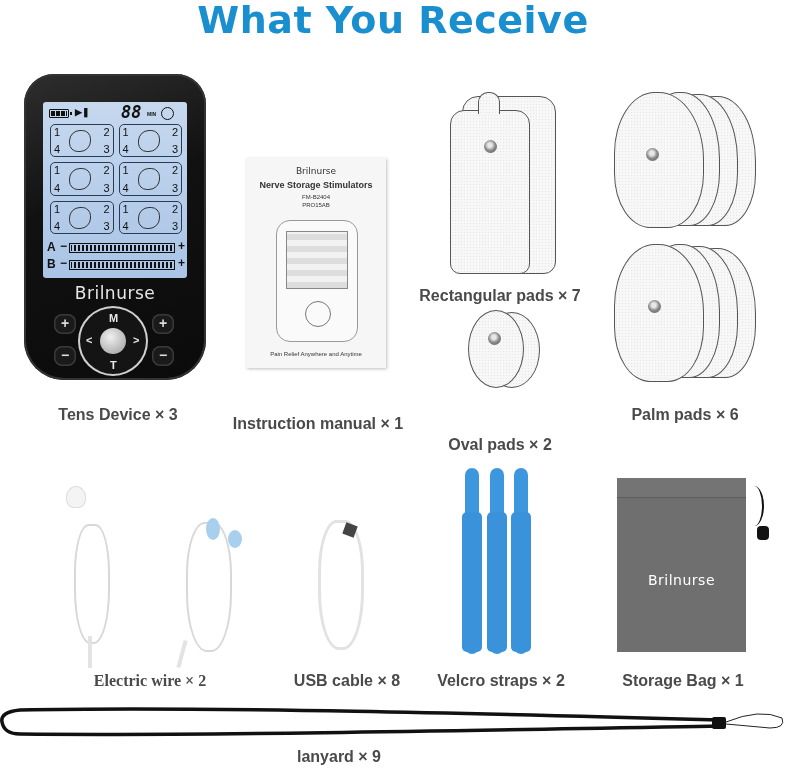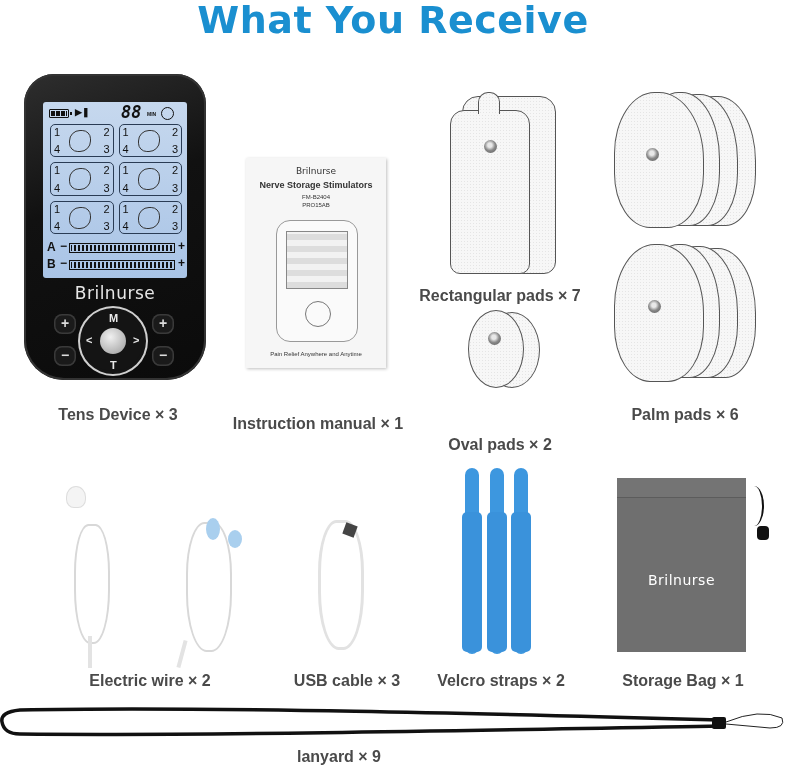--- a/index.html
+++ b/index.html
@@ -203,25 +203,25 @@
 <div class="abs caption" style="left:614px;top:406px;width:142px;">Palm pads × 6</div>
 
 <div class="abs" style="left:66px;top:486px;width:20px;height:22px;border-radius:50% 50% 40% 40%;background:#f4f4f4;border:1px solid #ddd;"></div>
 <div class="abs coil" style="left:74px;top:524px;width:36px;height:120px;"></div>
 <div class="abs" style="left:88px;top:636px;width:4px;height:32px;background:#e3e3e3;"></div>
 
 <div class="abs coil" style="left:186px;top:522px;width:46px;height:130px;"></div>
 <div class="abs" style="left:206px;top:518px;width:14px;height:22px;border-radius:50%;background:#a9cfee;"></div>
 <div class="abs" style="left:228px;top:530px;width:14px;height:18px;border-radius:50%;background:#a9cfee;"></div>
 <div class="abs" style="left:180px;top:640px;width:4px;height:28px;background:#e3e3e3;transform:rotate(15deg);"></div>
-<div class="abs caption" style="left:76px;top:672px;width:148px;">Electric wire × 2</div>
+<div class="abs caption" style="left:76px;top:672px;width:148px;font-family:Liberation Serif, serif;">Electric wire × 2</div>
 
 <div class="abs coil" style="left:318px;top:520px;width:46px;height:130px;border-width:3px;border-color:#e2e2e2;"></div>
 <div class="abs" style="left:344px;top:524px;width:12px;height:12px;background:#444;transform:rotate(20deg);"></div>
-<div class="abs caption" style="left:284px;top:672px;width:126px;">USB cable × 3</div>
+<div class="abs caption" style="left:284px;top:672px;width:126px;">USB cable × 8</div>
 
 <div class="abs strap" style="left:465px;"></div>
 <div class="abs strap" style="left:490px;"></div>
 <div class="abs strap" style="left:514px;"></div>
 <div class="abs caption" style="left:428px;top:672px;width:146px;">Velcro straps × 2</div>
 
 <div class="abs bag">
   <div class="bag-hem"></div>
   <div class="bag-brand">Brilnurse</div>
 </div>

